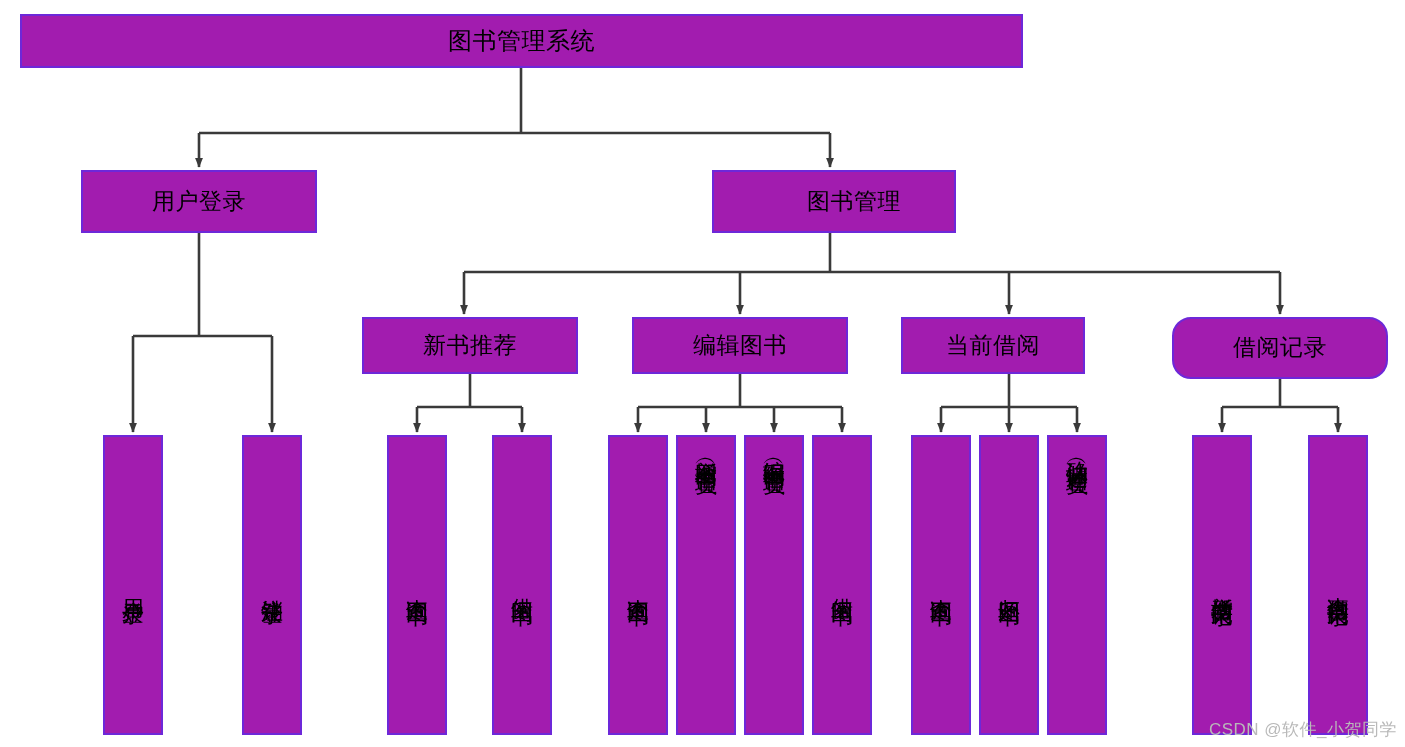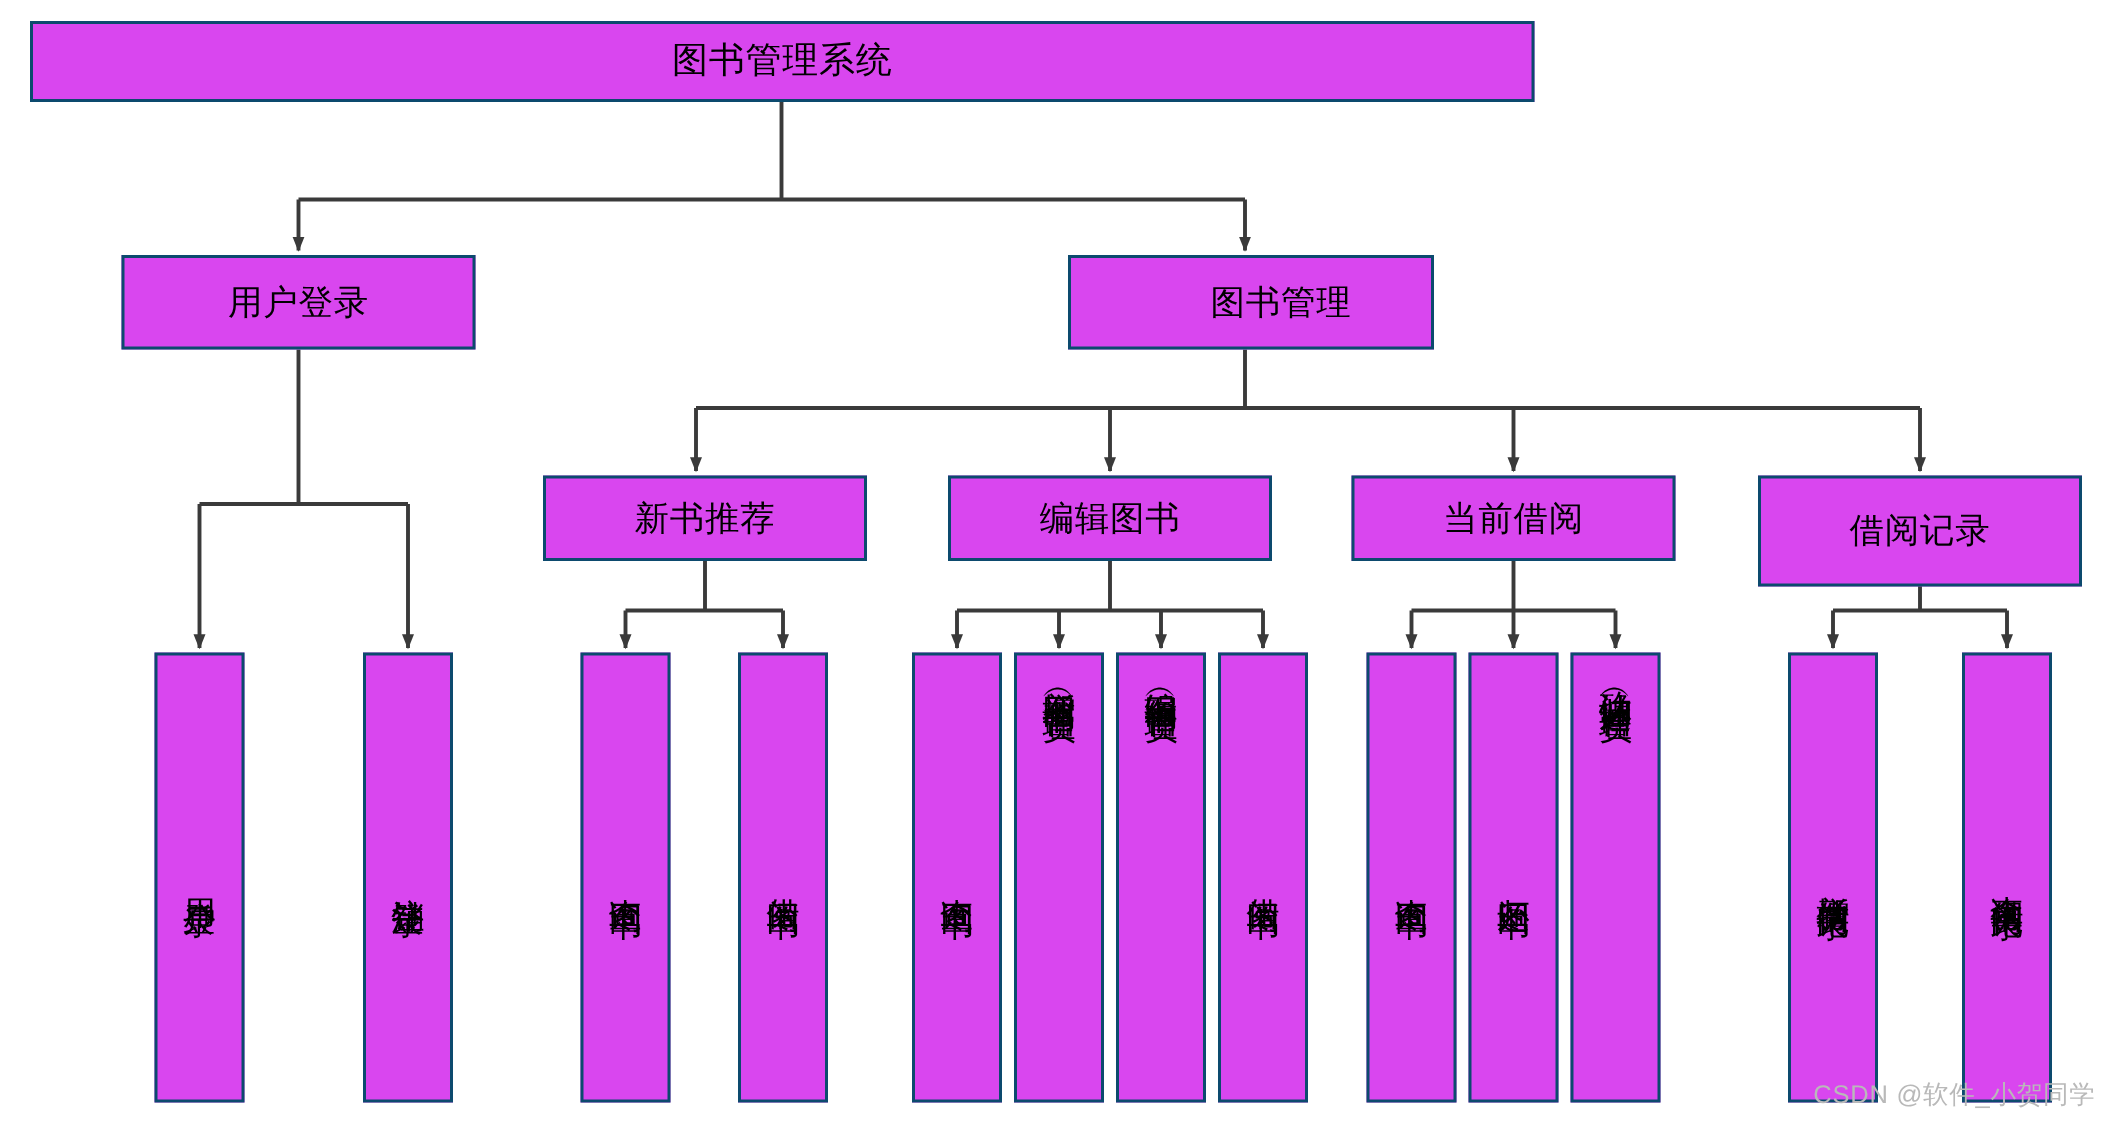--- a/index.html
+++ b/index.html
@@ -22,22 +22,22 @@
     position: absolute;
     left: 0;
     top: 0;
     width: 1405px;
     height: 747px;
     pointer-events: none;
   }
   .node {
     position: absolute;
     box-sizing: border-box;
-    background: #d946ef;
-    border: 2px solid #0c4a6e;
+    background: #a21caf;
+    border: 2px solid #6d28d9;
     display: flex;
     align-items: center;
     justify-content: center;
     color: #000000;
     z-index: 3;
   }
   .node-label {
     display: block;
     text-align: center;
     color: #000000;
@@ -152,25 +152,25 @@
   </div>
 
   <div class="node horizontal" style="left:362px; top:317px; width:216px; height:57px;">
     <span class="node-label">新书推荐</span>
   </div>
 
   <div class="node horizontal" style="left:632px; top:317px; width:216px; height:57px;">
     <span class="node-label">编辑图书</span>
   </div>
 
-  <div class="node horizontal" style="left:901px; top:317px; width:216px; height:57px;">
+  <div class="node horizontal" style="left:901px; top:317px; width:184px; height:57px;">
     <span class="node-label">当前借阅</span>
   </div>
 
-  <div class="node horizontal" style="left:1172px; top:317px; width:216px; height:74px;">
+  <div class="node horizontal" style="left:1172px; top:317px; width:216px; height:62px;border-radius:19px;">
     <span class="node-label">借阅记录</span>
   </div>
 
   <div class="node vertical centered" style="left:103px; top:435px; width:60px; height:300px;">
     <span class="node-label">用户登录</span>
   </div>
   <div class="node vertical centered" style="left:242px; top:435px; width:60px; height:300px;">
     <span class="node-label">注销登录</span>
   </div>
 

